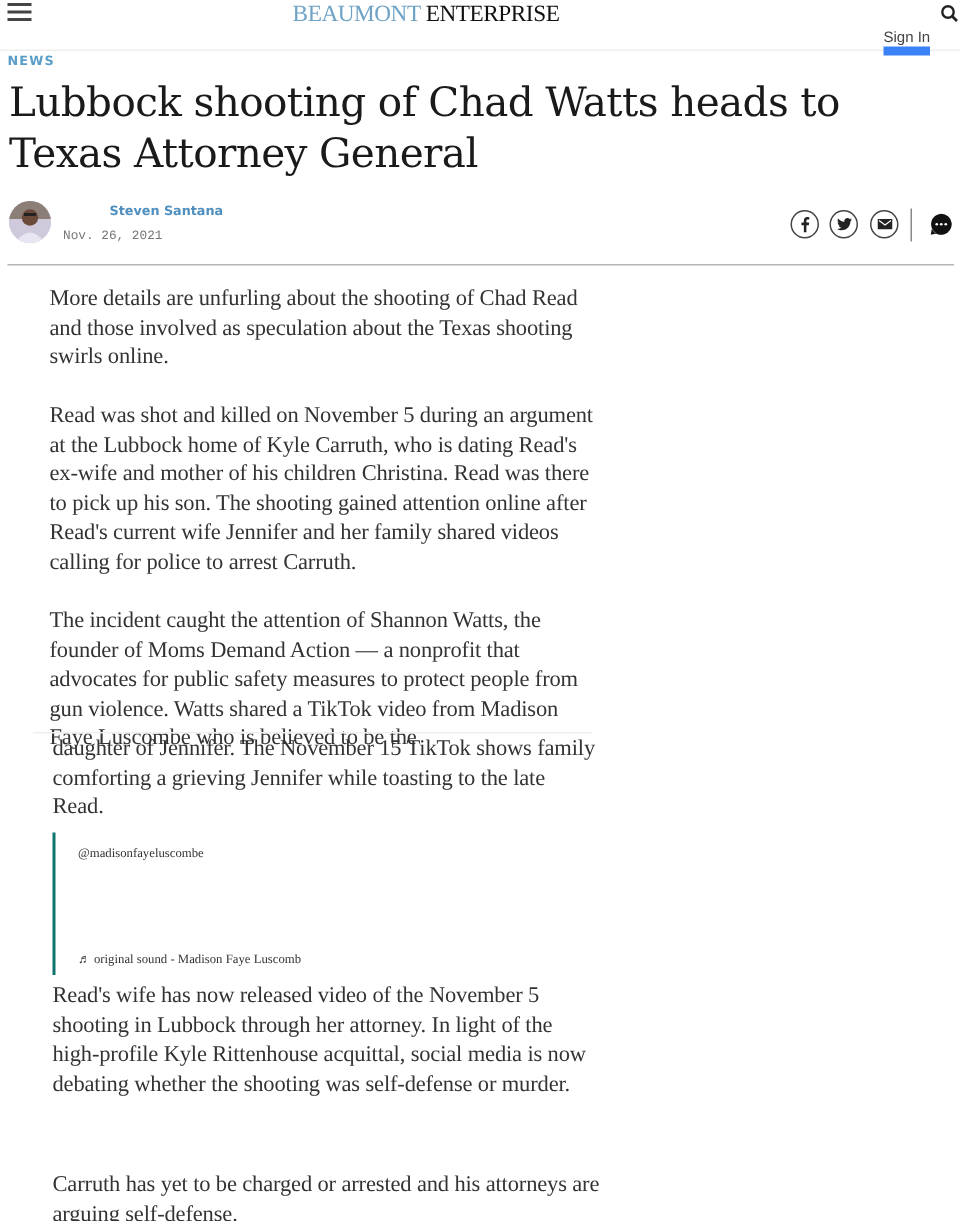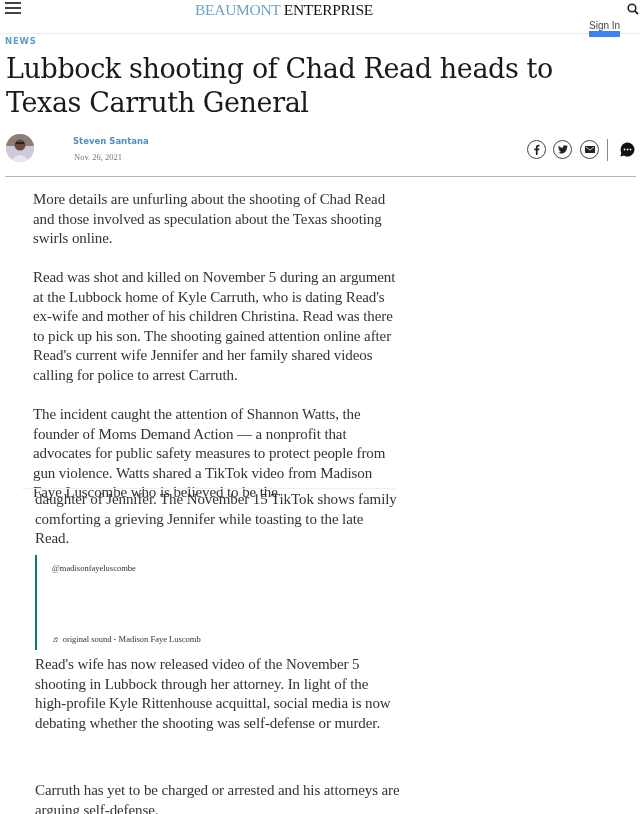--- a/index.html
+++ b/index.html
@@ -13,21 +13,21 @@
   .logo .l1 { color: #6fa3c5; }
   .logo .l2 { color: #111; }
   .signin { position: absolute; left: 589px; top: 20px; font-family: "Liberation Sans", sans-serif; font-size: 10px; color: #444; border-bottom: 6px solid #3b82f6; cursor: pointer; }
   .search { position: absolute; left: 627px; top: 3px; width: 12px; height: 12px; cursor: pointer; }
 
   .section { position: absolute; left: 5px; top: 36px; font-family: "DejaVu Sans", sans-serif; font-weight: bold; font-size: 8.5px; color: #5a9dc7; letter-spacing: 0.8px; }
   .headline { position: absolute; left: 6px; top: 52px; width: 560px; font-family: "DejaVu Serif", serif; font-size: 27px; line-height: 34px; color: #1a1a1a; letter-spacing: -0.4px; font-weight: normal; }
 
   .avatar { position: absolute; left: 6px; top: 134px; width: 28px; height: 28px; border-radius: 50%; overflow: hidden; background: #d9d6e6; }
   .author { position: absolute; left: 42px; top: 136px; font-family: "DejaVu Sans", sans-serif; font-weight: bold; font-size: 8.5px; color: #4f8fbf; cursor: pointer; margin-left: 31px; }
-  .date { position: absolute; left: 42px; top: 152px; font-family: Liberation Serif, serif; font-size: 8.5px; color: #777; margin-left: 32px; }
+  .date { position: absolute; left: 42px; top: 152px; font-family: Liberation Mono, monospace; font-size: 8.5px; color: #777; }
 
   .share { position: absolute; top: 140px; width: 19px; height: 19px; border: 1px solid #444; border-radius: 50%; display: flex; align-items: center; justify-content: center; cursor: pointer; background: #fff; }
   .vsep { position: absolute; left: 607px; top: 139px; width: 1px; height: 22px; background: #888; }
   .comment { position: absolute; left: 620px; top: 142px; width: 15px; height: 15px; cursor: pointer; }
 
   .rule { position: absolute; left: 5px; top: 176px; width: 631px; height: 1px; background: #b5b5b5; }
 
   .p { position: absolute; left: 33px; width: 365px; font-family: Liberation Serif, serif; font-size: 15px; line-height: 19.6px; color: #333; letter-spacing: -0.1px; }
   .p2 { left: 35px; }
   .divider { position: absolute; left: 22px; top: 488px; width: 373px; height: 1px; background: #efefef; }
@@ -51,21 +51,21 @@
     <span class="l2">ENTERPRISE</span>
   </div>
   <div class="signin">Sign In</div>
   <svg class="search" viewBox="0 0 12 12">
     <circle cx="5" cy="5" r="3.8" fill="none" stroke="#222" stroke-width="1.6"></circle>
     <line x1="7.8" y1="7.8" x2="11" y2="11" stroke="#222" stroke-width="1.8"></line>
   </svg>
 </div>
 
 <div class="section">NEWS</div>
-<h1 class="headline">Lubbock shooting of Chad Read heads to Texas Carruth General</h1>
+<h1 class="headline">Lubbock shooting of Chad Watts heads to Texas Attorney General</h1>
 
 <div class="avatar">
   <svg width="28" height="28" viewBox="0 0 28 28">
     <rect width="28" height="28" fill="#cfc9dc"></rect>
     <rect x="0" y="0" width="28" height="12" fill="#8c7f78"></rect>
     <circle cx="14" cy="11" r="5.5" fill="#6b4a3a"></circle>
     <rect x="10" y="8" width="8" height="2" fill="#222"></rect>
     <path d="M4 28 Q14 14 24 28 Z" fill="#e8e6f2"></path>
   </svg>
 </div>

